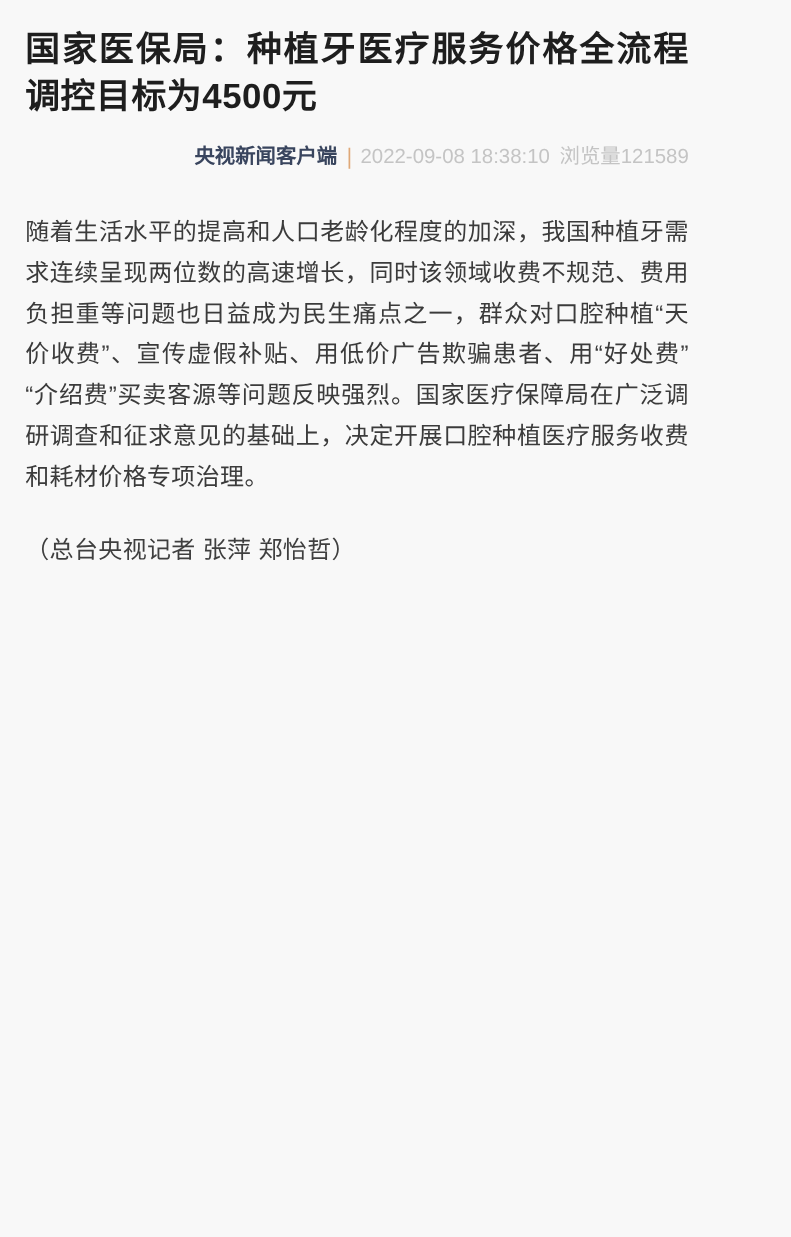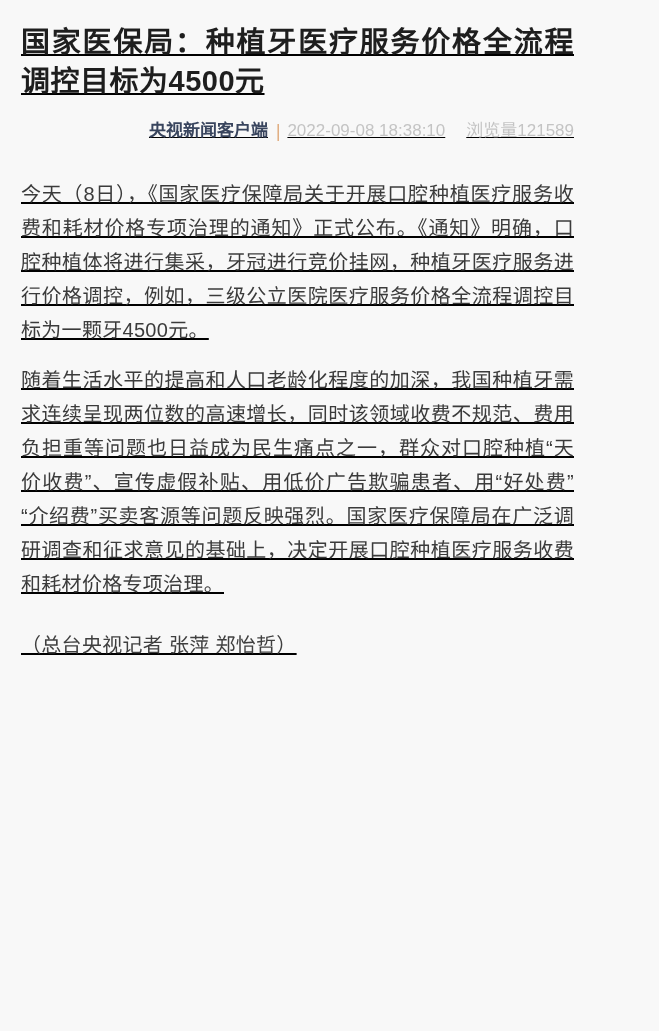--- a/index.html
+++ b/index.html
@@ -7,21 +7,20 @@
     padding: 0;
     background: #f8f8f8;
     font-family: "Liberation Sans", "DejaVu Sans", sans-serif;
   }
   .page {
     width: 595px;
     height: 1031px;
     background: #f8f8f8;
     overflow: hidden;
     box-sizing: border-box;
-    text-decoration: underline;
   }
   .article {
     padding: 0 21px;
   }
   .title {
     margin: 0;
     padding-top: 23px;
     font-size: 29px;
     line-height: 39px;
     font-weight: 700;
@@ -48,21 +47,21 @@
     font-weight: 400;
     transform: scaleY(1.1);
   }
   .meta .date {
     color: #c4c4c4;
     font-weight: 400;
   }
   .meta .views {
     color: #c4c4c4;
     font-weight: 400;
-    margin-left: 21px;
+    margin-left: 8px;
   }
   .content {
     margin-top: 37px;
   }
   .para {
     margin: 0 0 16px 0;
     font-size: 20px;
     line-height: 34px;
     color: #3b3b3b;
     text-align: justify;
@@ -87,21 +86,20 @@
 
     <div class="meta">
       <span class="source">央视新闻客户端</span>
       <span class="sep">|</span>
       <span class="date">2022-09-08 18:38:10</span>
       <span class="views">浏览量121589</span>
     </div>
 
     <div class="content">
 
-        <p class="para">今天（8日），《国家医疗保障局关于开展口腔种植医疗服务收费和耗材价格专项治理的通知》正式公布。《通知》明确，口腔种植体将进行集采，牙冠进行竞价挂网，种植牙医疗服务进行价格调控，例如，三级公立医院医疗服务价格全流程调控目标为一颗牙4500元。</p>
 
         <p class="para">随着生活水平的提高和人口老龄化程度的加深，我国种植牙需求连续呈现两位数的高速增长，同时该领域收费不规范、费用负担重等问题也日益成为民生痛点之一，群众对口腔种植“天价收费”、宣传虚假补贴、用低价广告欺骗患者、用“好处费” “介绍费”买卖客源等问题反映强烈。国家医疗保障局在广泛调研调查和征求意见的基础上，决定开展口腔种植医疗服务收费和耗材价格专项治理。</p>
 
 
       </div>
 
     <p class="byline">（总台央视记者 张萍 郑怡哲）</p>
 
   </div>
 </div>

